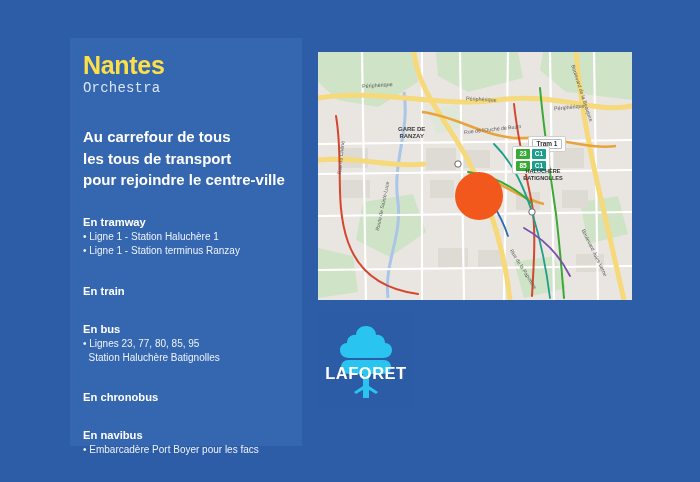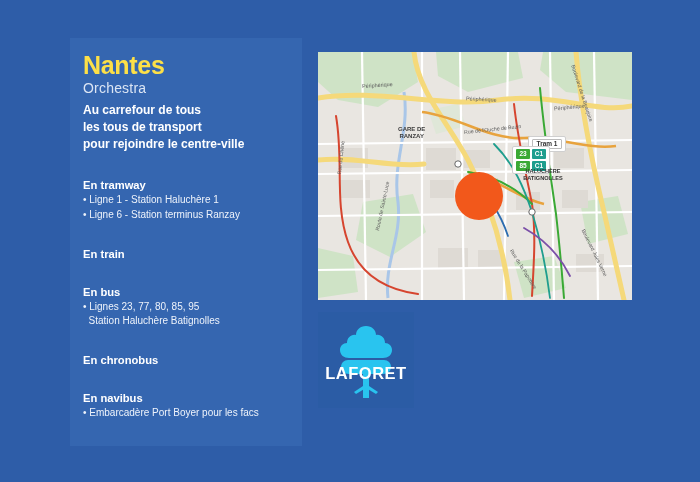--- a/index.html
+++ b/index.html
@@ -36,24 +36,25 @@
     line-height: 1.05;
     margin: 0;
     color: #fde047;
   }
   .brand-sub {
     font-size: 14px;
     font-weight: normal;
     color: #dbe5f4;
     margin: 2px 0 0 0;
     letter-spacing: 0.2px;
+    font-family: Liberation Mono, monospace;
   }
   .lead {
-    margin-top: 6px;
-    font-size: 12px;
+    margin-top: 30px;
+    font-size: 15px;
     font-weight: bold;
     line-height: 1.42;
     color: #ffffff;
   }
   .section { margin-top: 26px; }
   .section-title {
     font-size: 11.2px;
     font-weight: bold;
     color: #ffffff;
     margin: 0 0 2px 0;
@@ -171,21 +172,21 @@
 
     <div class="lead">
       <div>Au carrefour de tous</div>
       <div>les tous de transport</div>
       <div>pour rejoindre le centre-ville</div>
     </div>
 
     <div class="section">
       <div class="section-title">En tramway</div>
       <p class="bullet">• Ligne 1 - Station Haluchère 1</p>
-      <p class="bullet">• Ligne 6 - Station terminus Ranzay</p>
+      <p class="bullet">• Ligne 1 - Station terminus Ranzay</p>
     </div>
 
     <div class="section">
       <div class="section-title">En train</div>
     </div>
 
     <div class="section">
       <div class="section-title">En bus</div>
       <p class="bullet">• Lignes 23, 77, 80, 85, 95</p>
       <p class="bullet">  Station Haluchère Batignolles</p>

